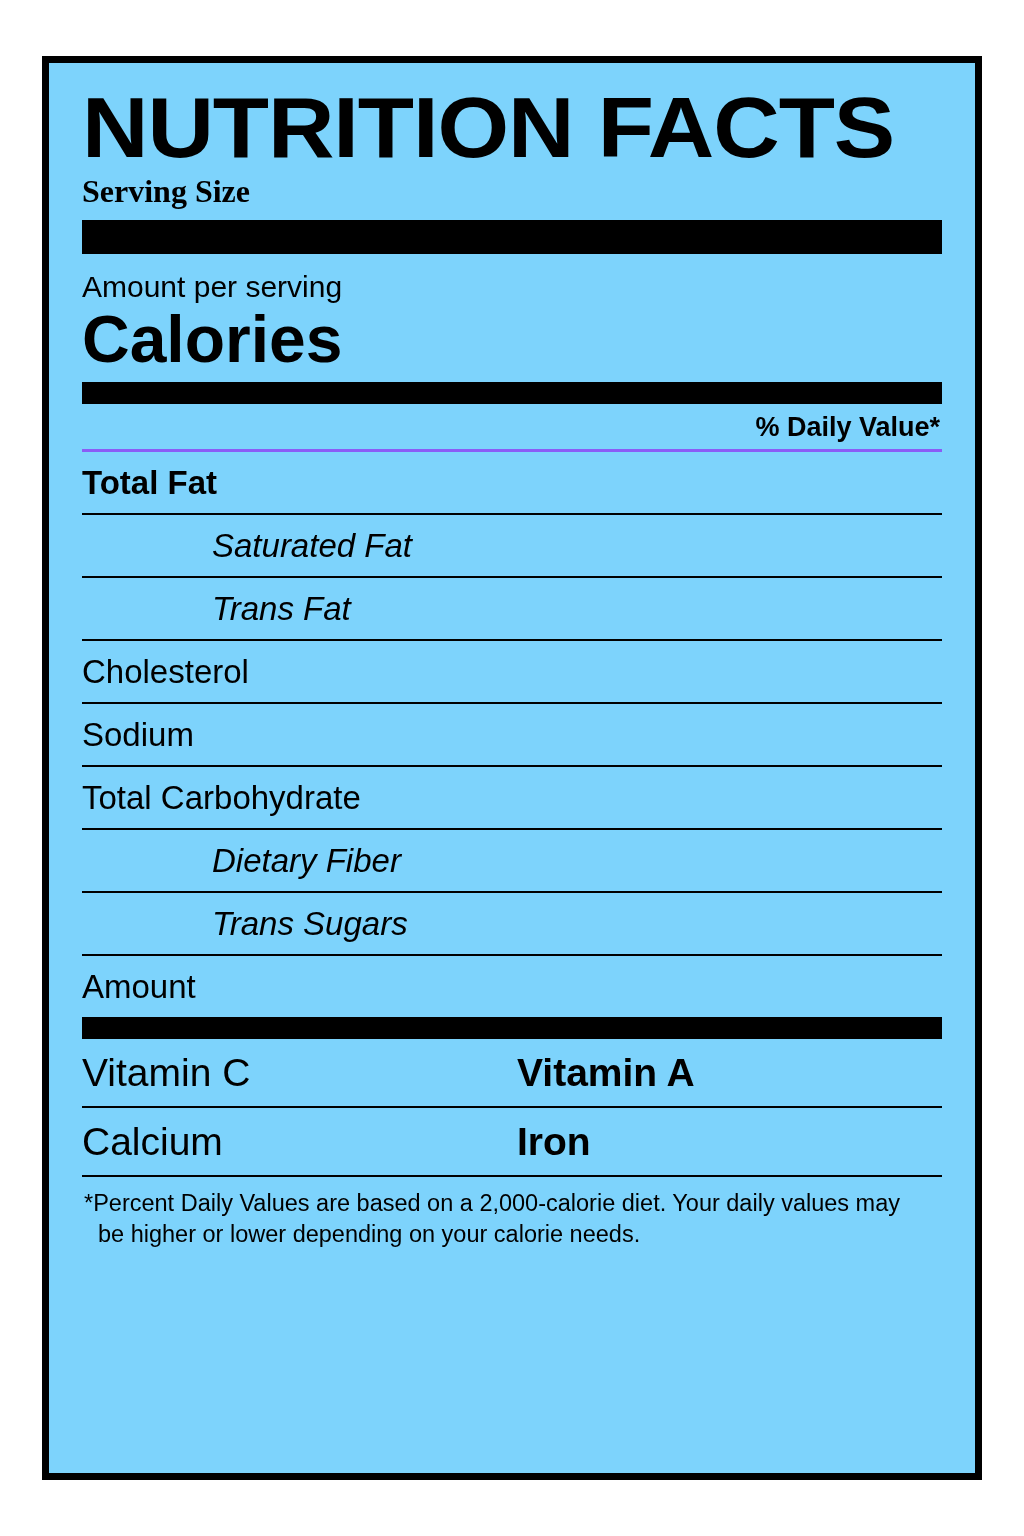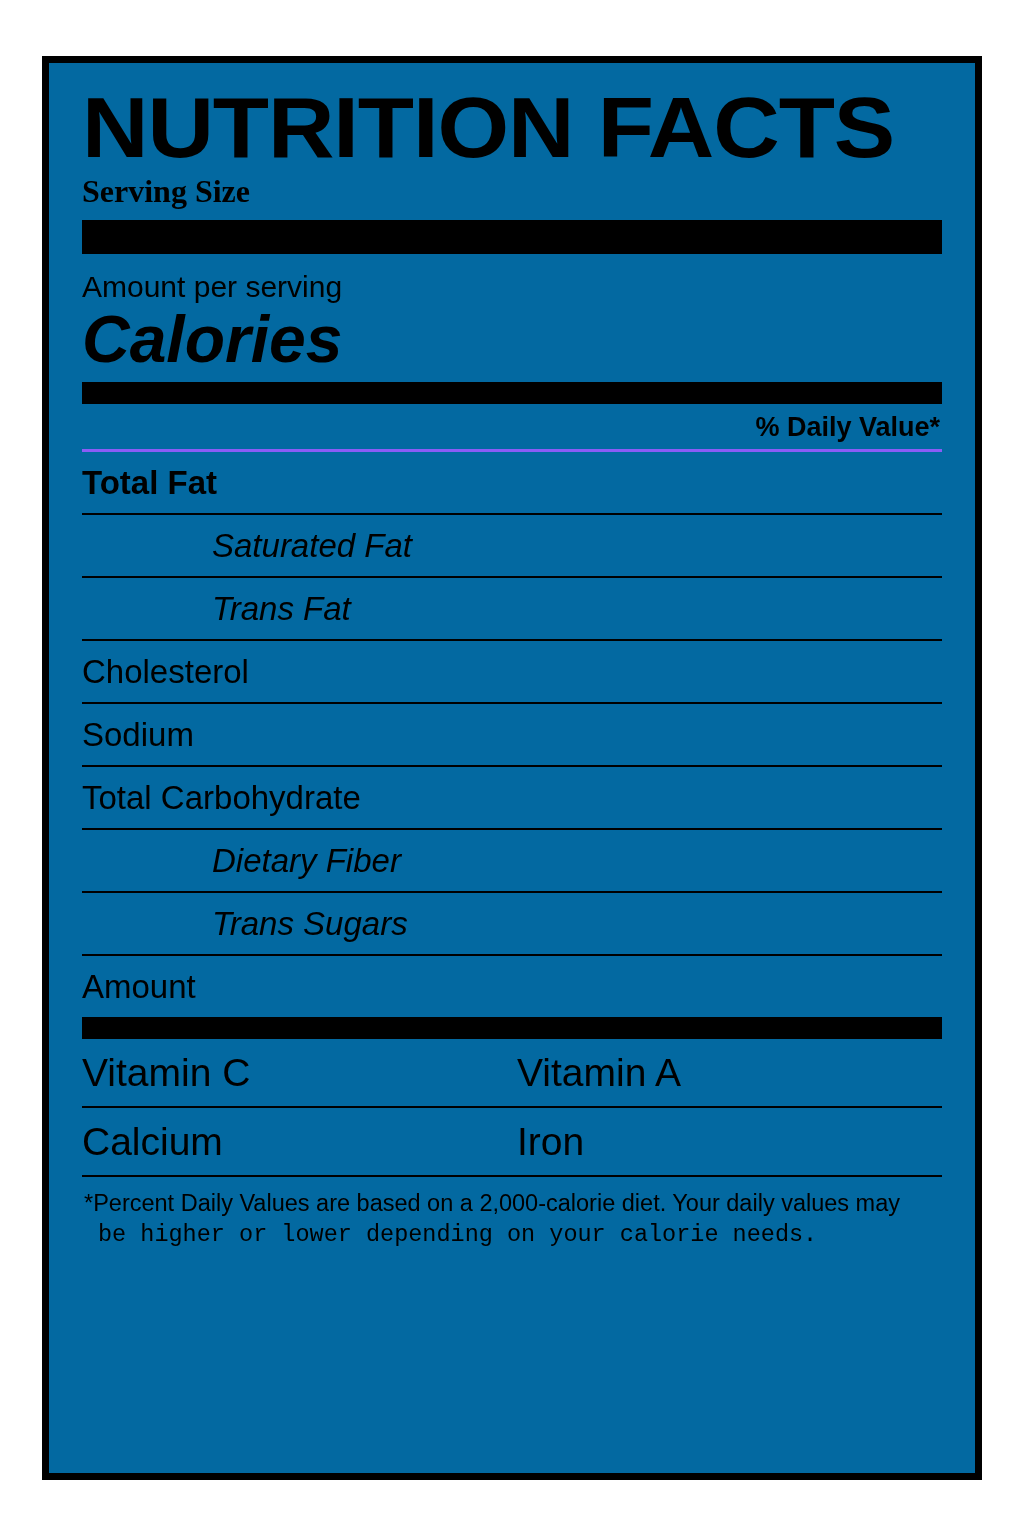--- a/index.html
+++ b/index.html
@@ -14,21 +14,21 @@
     color: #000000;
   }
   .label-outer {
     position: absolute;
     left: 42px;
     top: 56px;
     width: 940px;
     height: 1424px;
     border: 7px solid #000000;
     box-sizing: border-box;
-    background: #0369a1;
+    background: #7dd3fc;
   }
   .label-inner {
     position: absolute;
     left: 33px;
     top: 22px;
     right: 33px;
     bottom: 10px;
   }
 
   
@@ -66,21 +66,20 @@
   .amount-per {
     font-size: 30px;
     margin-top: 16px;
   }
   .calories {
     font-weight: bold;
     font-size: 66px;
     line-height: 1.0;
     margin-top: 2px;
     margin-bottom: 10px;
-    font-style: italic;
   }
 
   .dv-row {
     text-align: right;
     font-weight: bold;
     font-size: 27px;
     padding: 8px 2px 6px 0;
     border-bottom: 3px solid #8b5cf6;
   }
 
@@ -95,29 +94,29 @@
   .nut-row .name { display: inline-block; }
 
   .vit-block { margin-top: 0; }
   .vit-row {
     border-bottom: 2px solid #000000;
     font-size: 39px;
     padding: 12px 0 11px 0;
     display: flex;
   }
   .vit-row .c1 { width: 435px; }
-  .vit-row .c2 { flex: 1; }
+  .vit-row .c2 { flex: 1; font-weight: bold; }
 
   .footnote {
     font-size: 23.5px;
     line-height: 1.32;
     padding-top: 11px;
     padding-left: 2px;
   }
-  .footnote .l2 { padding-left: 14px; display: block; font-family: Liberation Mono, monospace; }
+  .footnote .l2 { padding-left: 14px; display: block; }
 </style>
 </head>
 <body>
 
 <div class="label-outer">
   <div class="label-inner">
 
     <div class="title">NUTRITION FACTS</div>
 
     <div class="serving-size">Serving Size</div>

